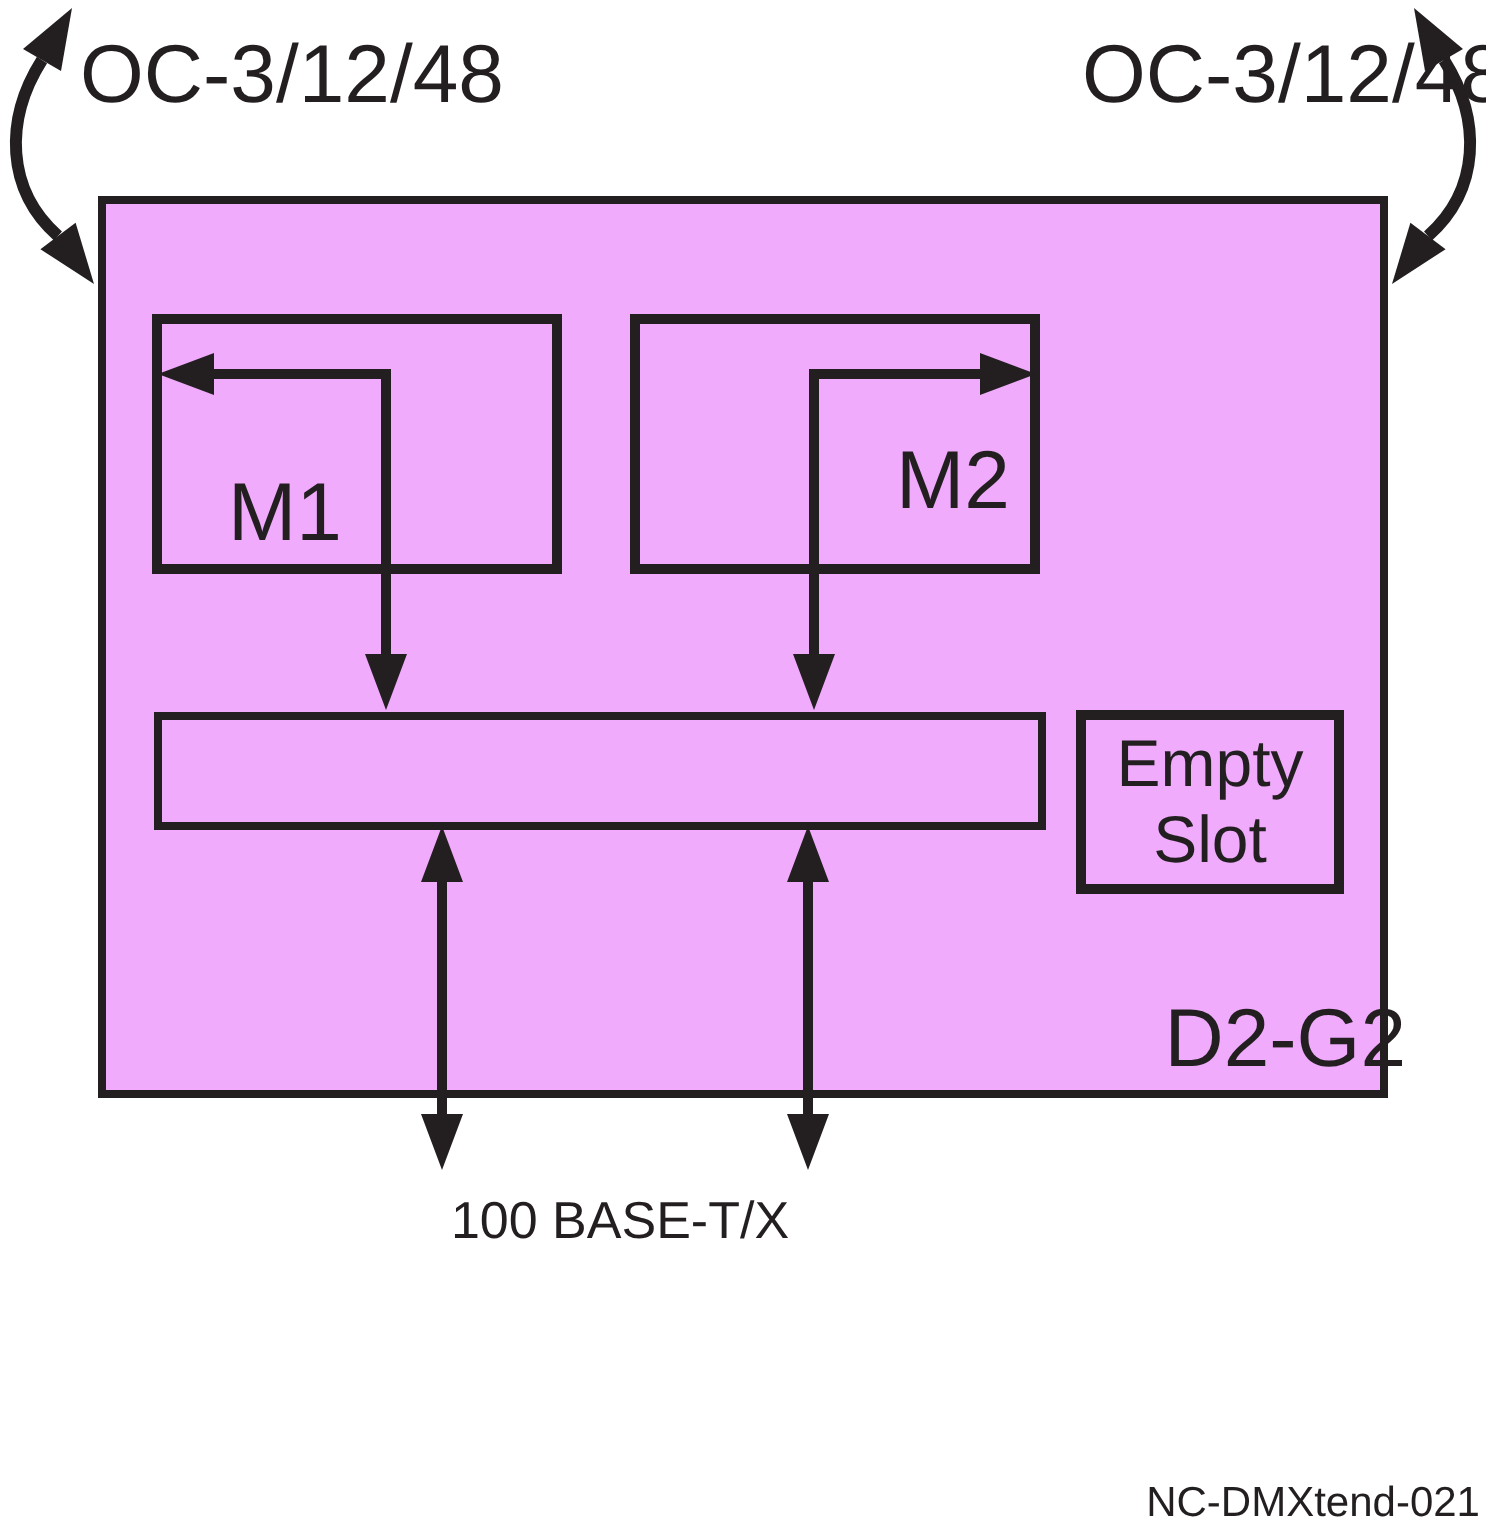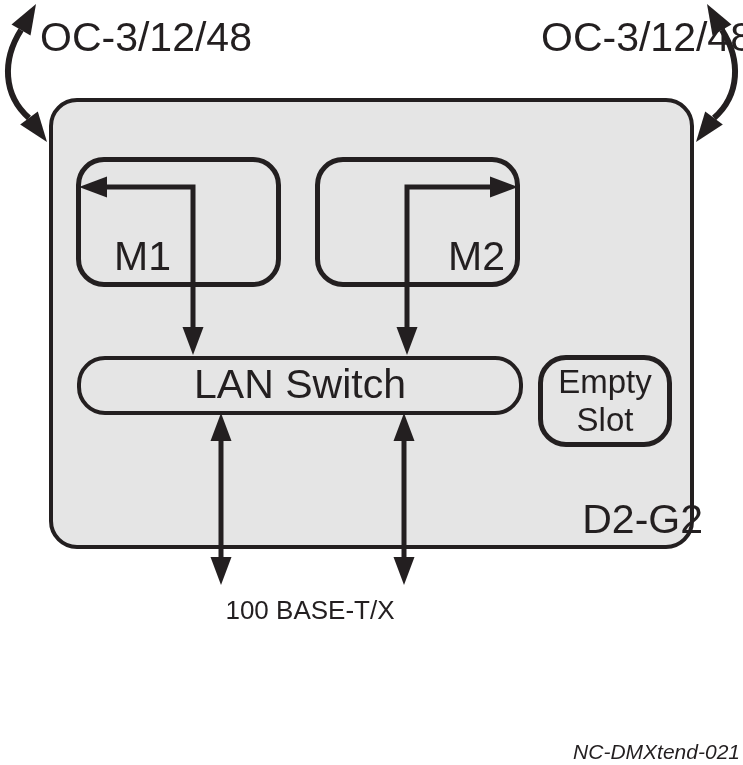--- a/index.html
+++ b/index.html
@@ -11,25 +11,24 @@
     position: relative;
     width: 743px;
     height: 765px;
     background: #ffffff;
     font-family: "Liberation Sans", sans-serif;
     color: #231f20;
     overflow: hidden;
   }
   .box {
     position: absolute;
-    background: #e5e5e5;
+    background: #f0abfc;
     border-style: solid;
     border-color: #231f20;
     box-sizing: border-box;
-    border-radius: 28px;
   }
   .main-box   { left: 49px;  top: 98px;  width: 645px; height: 451px; border-width: 4px; }
   .m1-box     { left: 76px;  top: 157px; width: 205px; height: 130px; border-width: 5px; }
   .m2-box     { left: 315px; top: 157px; width: 205px; height: 130px; border-width: 5px; }
   .lan-box    { left: 77px;  top: 356px; width: 446px; height: 59px;  border-width: 4px; }
   .empty-box  { left: 538px; top: 355px; width: 134px; height: 92px;  border-width: 5px;
                 display: flex; flex-direction: column; align-items: center; justify-content: center; }
   svg.overlay {
     position: absolute;
     left: 0; top: 0;
@@ -37,42 +36,41 @@
   }
   .label {
     position: absolute;
     font-size: 41px;
     line-height: 1.2;
     white-space: nowrap;
   }
   .lbl-oc-left   { left: 40px;  top: 13px; }
   .lbl-oc-right  { left: 541px; top: 13px; }
   .lbl-m1        { left: 84px;  top: 232px; margin-left: 30px; }
-  .lbl-m2        { left: 448px; top: 232px; }
+  .lbl-m2        { left: 448px; top: 216px; }
   .lbl-lan      { left: 77px;  top: 360px; width: 446px; text-align: center; }
   .empty-box .line { font-size: 33px; line-height: 38px; white-space: nowrap; }
   .lbl-d1        { left: 76px;  top: 495px; }
   .lbl-d2        { left: 503px; top: 495px; width: 200px; text-align: right; }
   .ethernet-block {
     position: absolute;
     left: 115px; top: 590px; width: 390px;
     text-align: center;
   }
   .ethernet-block .line {
     font-size: 26px;
     line-height: 41px;
     white-space: nowrap;
   }
   .lbl-code {
     position: absolute;
     right: 3px; top: 739px;
     font-size: 21px;
     line-height: 1.2;
     white-space: nowrap;
-    font-style: italic;
   }
 </style>
 </head>
 <body>
 
 <div class="canvas">
 
   <div class="box main-box"></div>
   <div class="box m1-box"></div>
   <div class="box m2-box"></div>
@@ -118,21 +116,20 @@
       <path d="M 404,438 V 558" fill="none" stroke-width="5"></path>
       <polygon points="404,413 393.5,441 414.5,441" stroke="none"></polygon>
       <polygon points="404,585 393.5,557 414.5,557" stroke="none"></polygon>
     </g>
   </svg>
 
   <div class="label lbl-oc-left">OC-3/12/48</div>
   <div class="label lbl-oc-right">OC-3/12/48</div>
   <div class="label lbl-m1">M1</div>
   <div class="label lbl-m2">M2</div>
-  <div class="label lbl-lan">LAN Switch</div>
   <div class="label lbl-d2">D2-G2</div>
 
   <div class="ethernet-block">
     <div class="line">100 BASE-T/X</div>
   </div>
 
   <div class="lbl-code">NC-DMXtend-021</div>
 
 </div>
 

